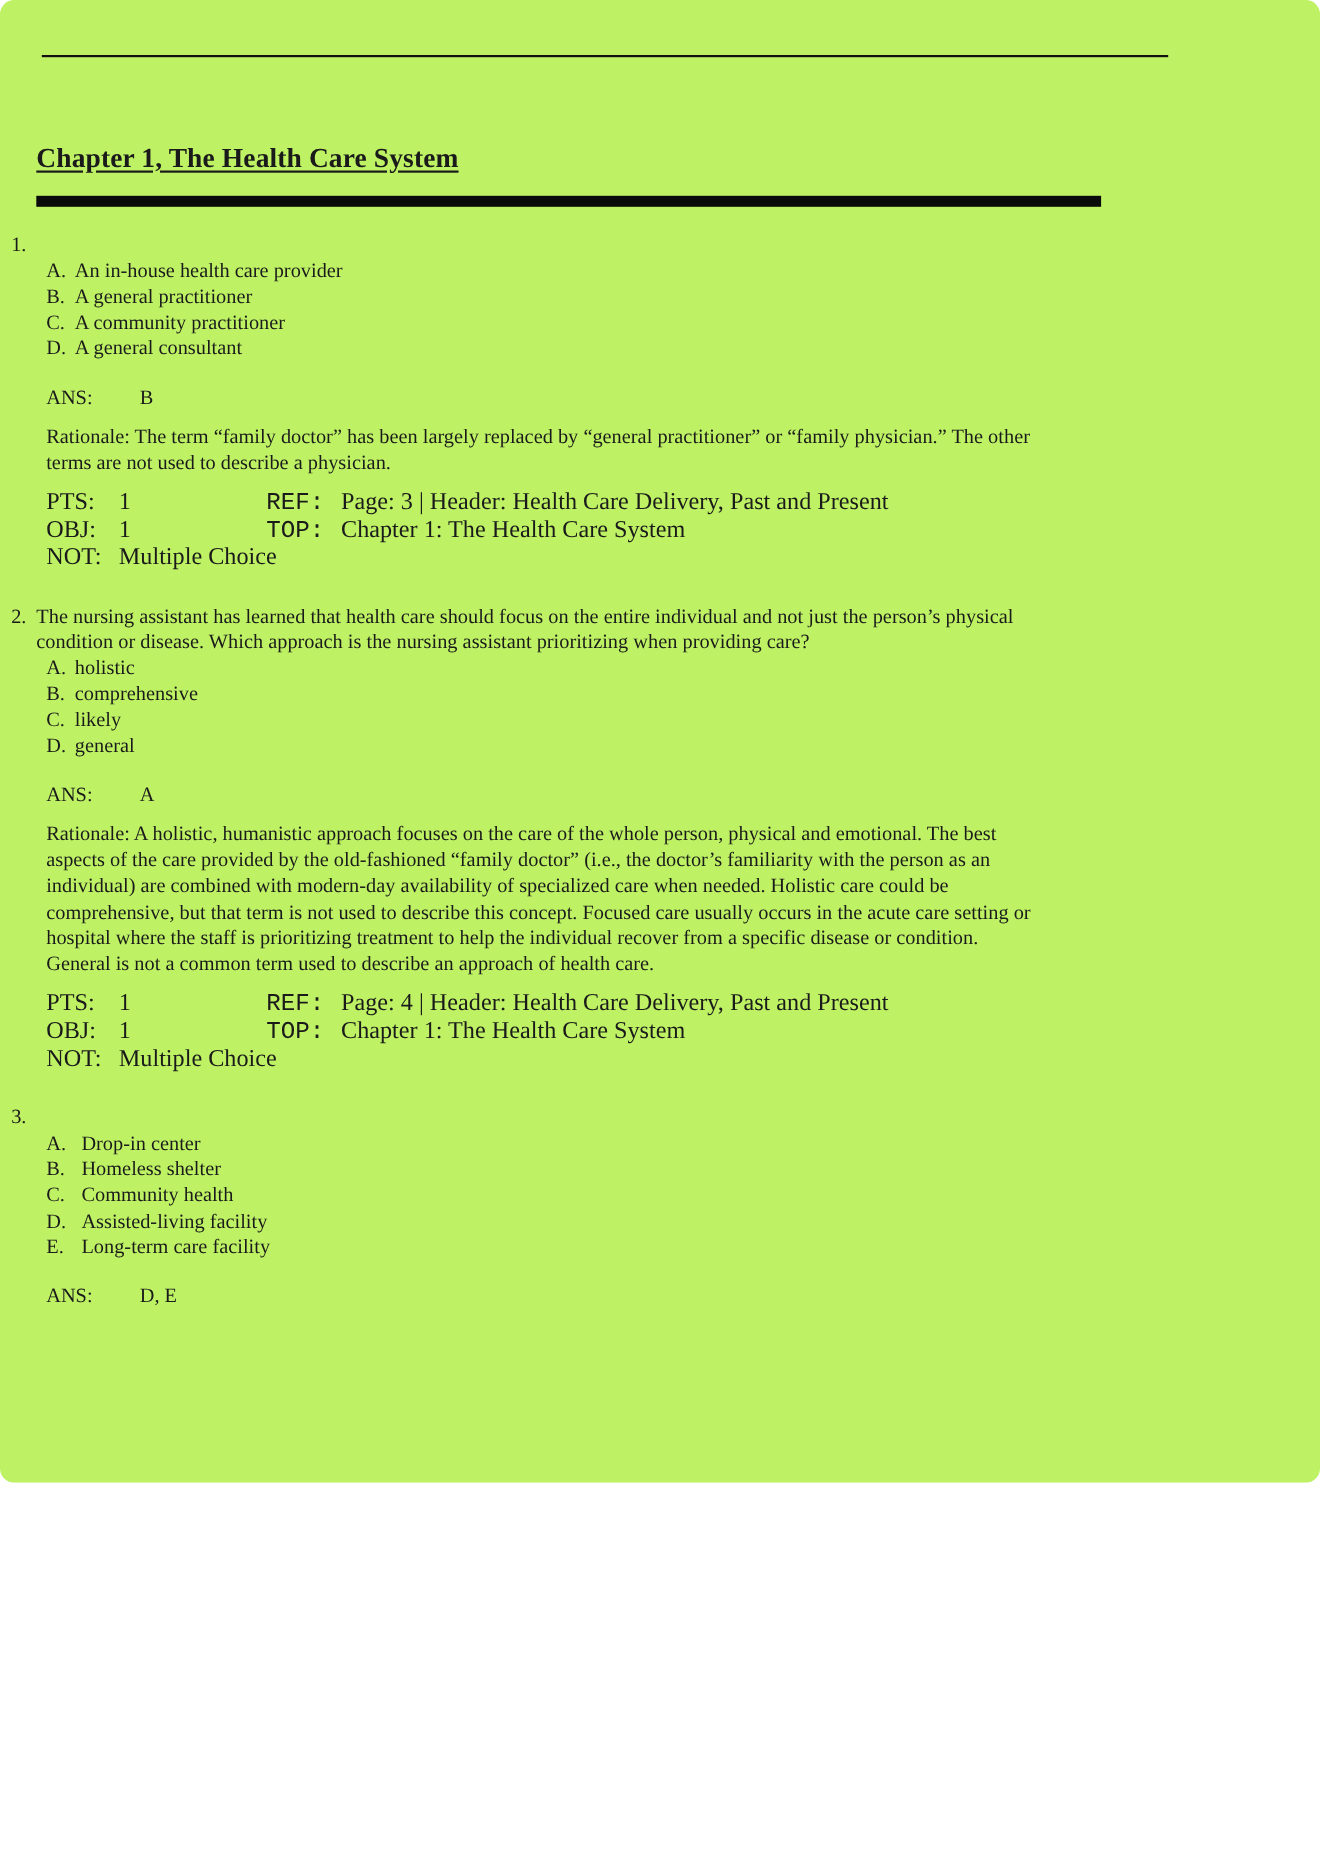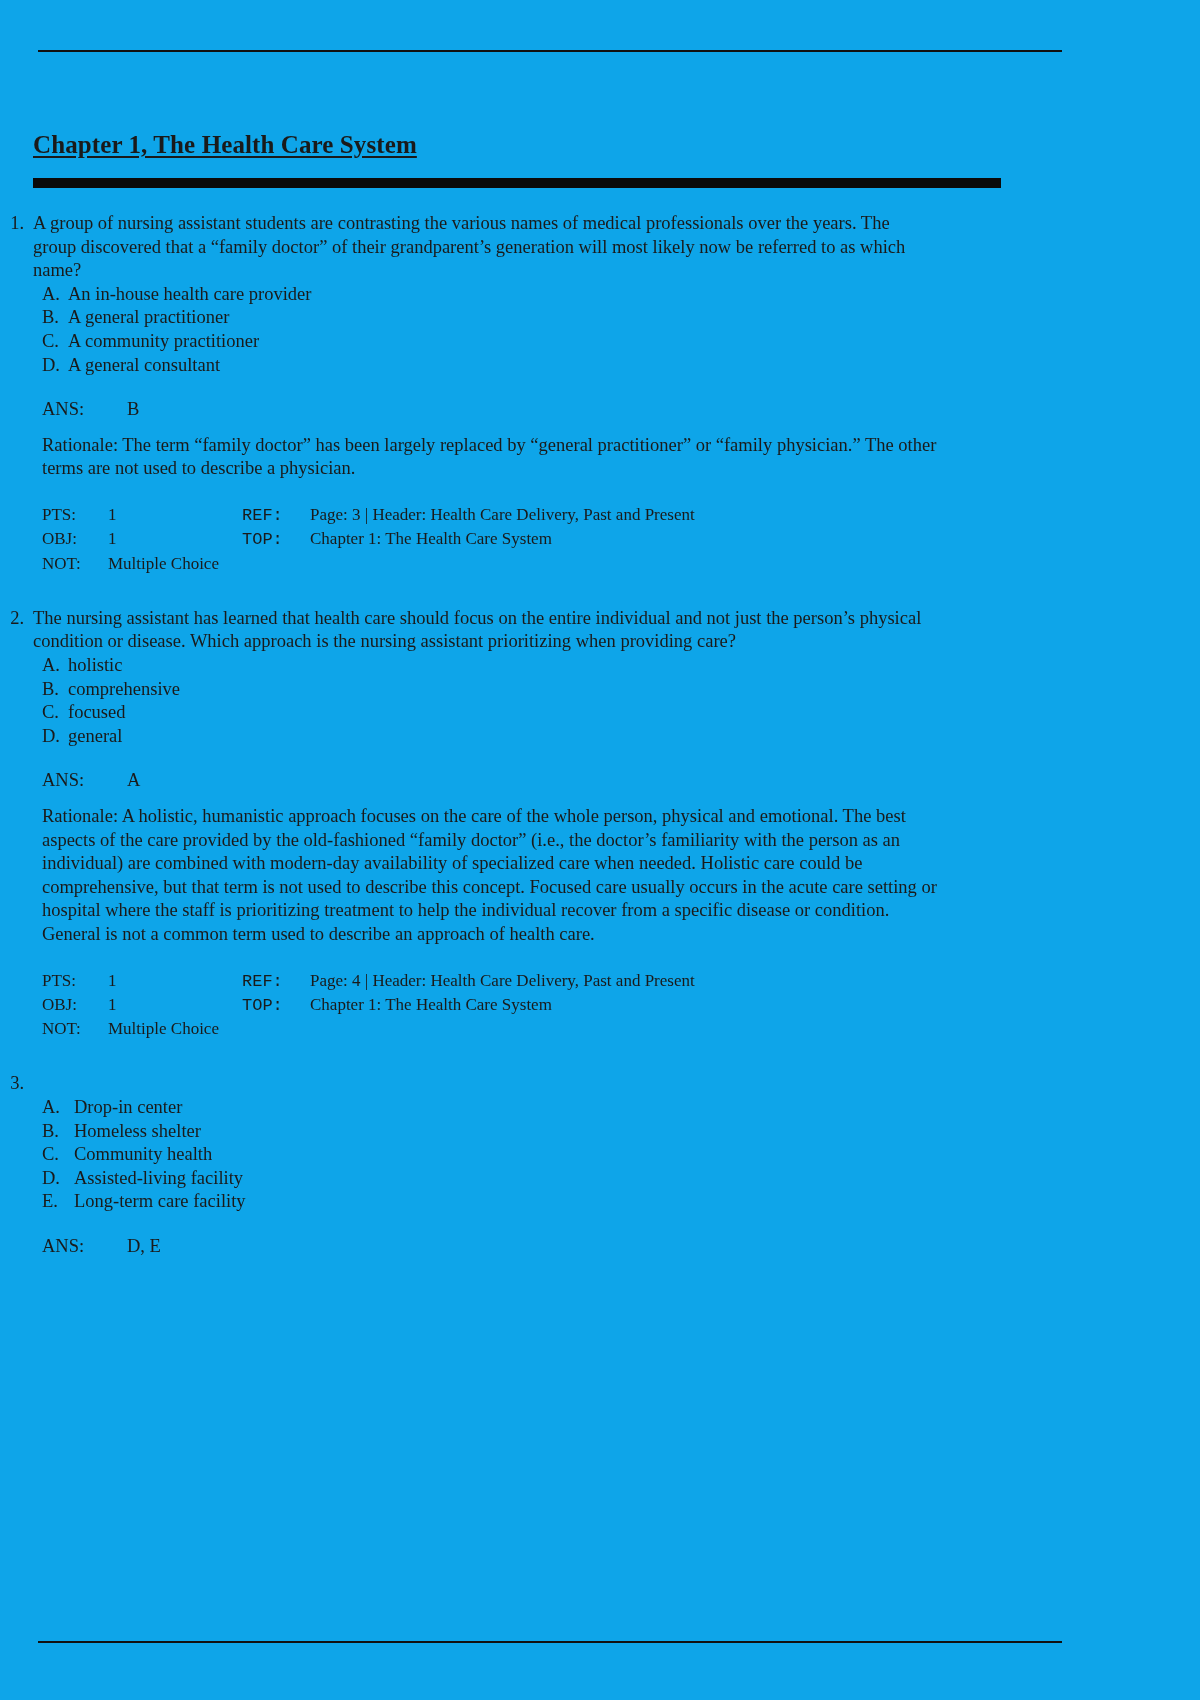--- a/index.html
+++ b/index.html
@@ -7,25 +7,26 @@
     padding: 0;
     background: #ffffff;
   }
   body {
     font-family: "Liberation Serif", "DejaVu Serif", serif;
     color: #1a1a1a;
   }
   .page {
     position: relative;
     width: 1200px;
-    height: 1700px;
+    height: 1348px;
     margin: 0 auto;
-    background: #0ea5e9;
+    background: #bef264;
     box-sizing: border-box;
     overflow: hidden;
+    border-radius: 13px;
   }
   
   .rule-top {
     position: absolute;
     left: 38px;
     top: 50px;
     width: 1024px;
     height: 2px;
     background: #111;
   }
@@ -127,22 +128,22 @@
     flex: 0 0 auto;
   }
   .rationale {
     font-size: 18.5px;
     line-height: 23.6px;
     max-width: 895px;
     margin-top: 12px;
     text-align: left;
   }
   .meta {
-    margin-top: 22px;
-    font-size: 17px;
+    margin-top: 10px;
+    font-size: 22px;
     line-height: 23.3px;
   }
   .meta-row {
     display: flex;
     align-items: baseline;
     white-space: nowrap;
   }
   .meta-k1 {
     width: 66px;
     flex: 0 0 66px;
@@ -172,21 +173,20 @@
 
   <div class="chapter-title">Chapter 1, The Health Care System</div>
 
   <div class="thick-bar"></div>
 
   <div class="body-area">
 
     <div class="question-block">
       <div class="q-head">
         <div class="q-num">1.</div>
-        <div class="q-stem">A group of nursing assistant students are contrasting the various names of medical professionals over the years. The group discovered that a “family doctor” of their grandparent’s generation will most likely now be referred to as which name?</div>
       </div>
       <div class="q-indent">
         <ul class="options">
           <li class="option-row">
             <span class="opt-letter">A.</span>
             <span class="opt-text">An in-house health care provider</span>
           </li>
           <li class="option-row">
             <span class="opt-letter">B.</span>
             <span class="opt-text">A general practitioner</span>
@@ -241,21 +241,21 @@
           <li class="option-row">
             <span class="opt-letter">A.</span>
             <span class="opt-text">holistic</span>
           </li>
           <li class="option-row">
             <span class="opt-letter">B.</span>
             <span class="opt-text">comprehensive</span>
           </li>
           <li class="option-row">
             <span class="opt-letter">C.</span>
-            <span class="opt-text">focused</span>
+            <span class="opt-text">likely</span>
           </li>
           <li class="option-row">
             <span class="opt-letter">D.</span>
             <span class="opt-text">general</span>
           </li>
         </ul>
 
         <div class="ans-line">
           <span class="ans-label">ANS:</span>
           <span class="ans-value">A</span>

